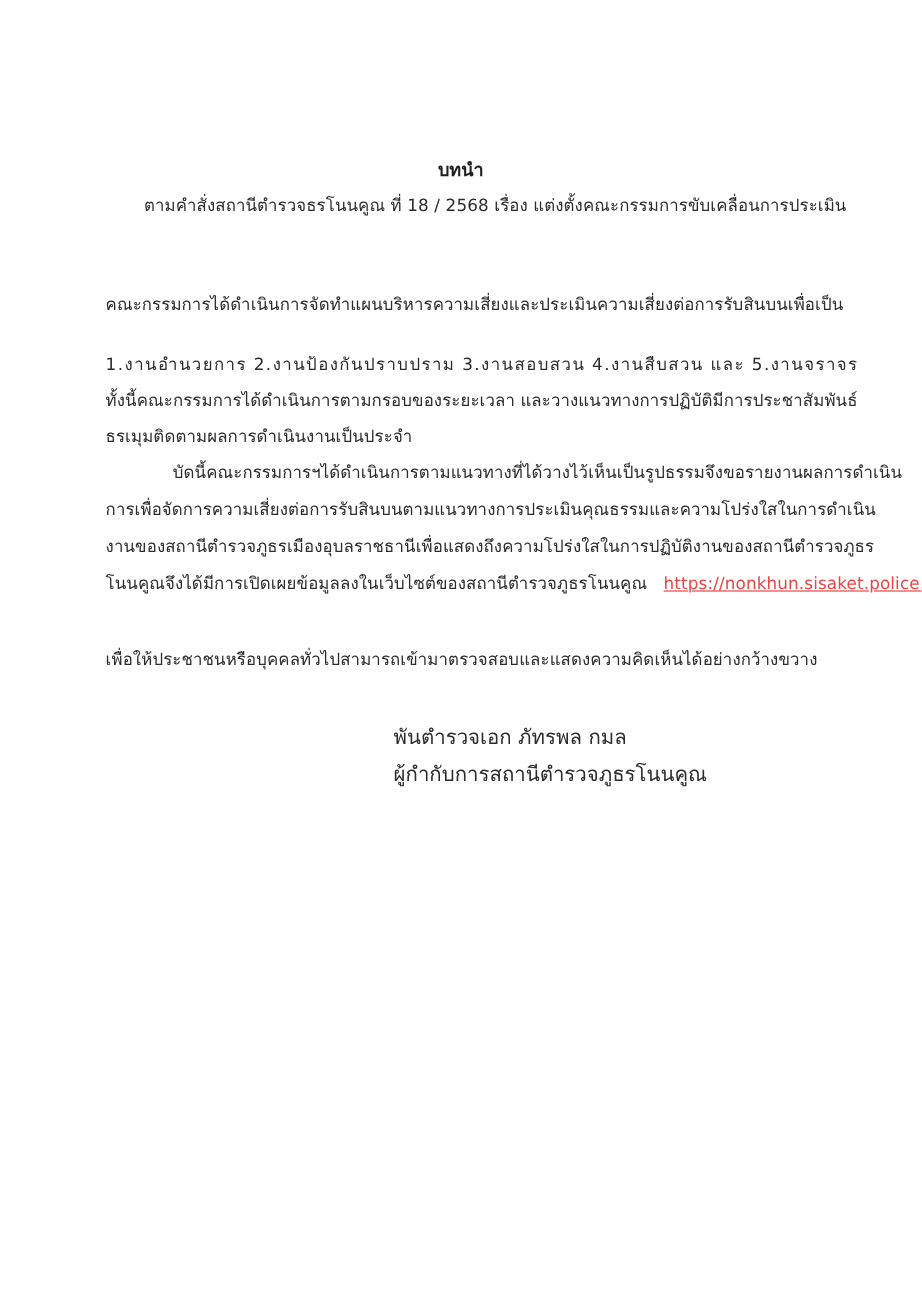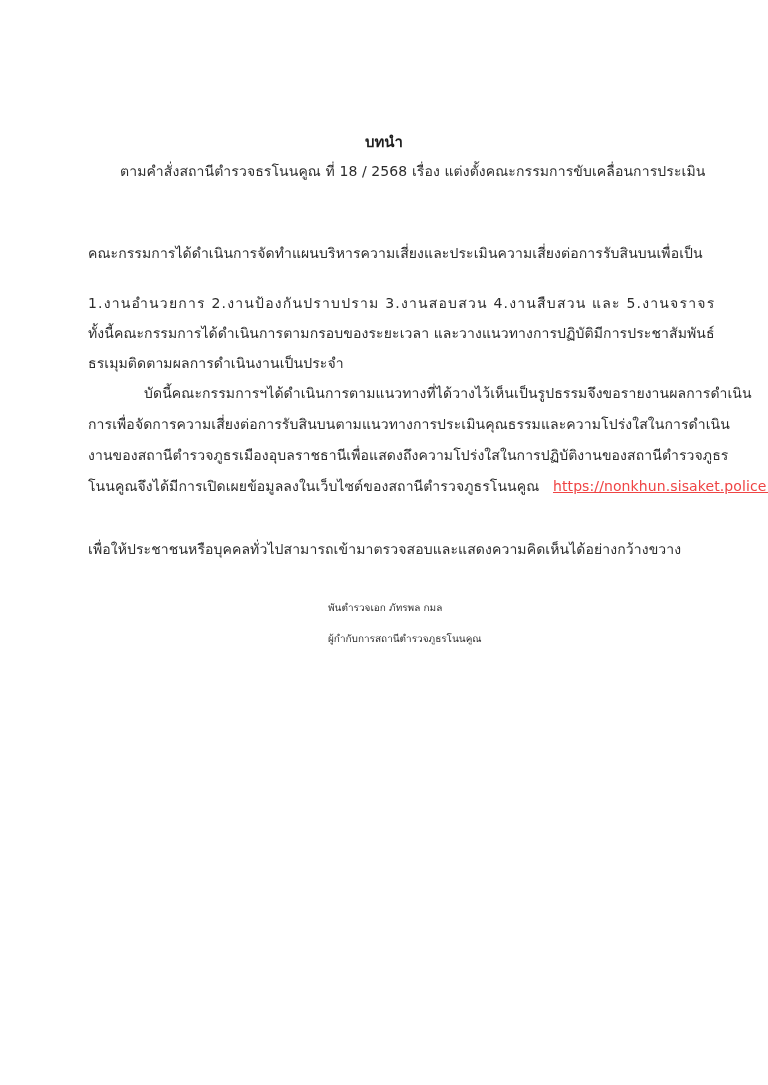--- a/index.html
+++ b/index.html
@@ -7,21 +7,21 @@
            font-family: "DejaVu Sans", "Liberation Sans", sans-serif; color: #2a2a2a; }
     .page { position: absolute; left: 0; top: 0; width: 680px; height: 1085px; background: #fff; }
     .title { position: absolute; top: 130px; left: 0; width: 768px; text-align: center;
              font-weight: bold; font-size: 15px; color: #1e1e1e; }
     .line { position: absolute; left: 88px; font-size: 14px; white-space: nowrap; color: #2c2c2c; letter-spacing: 0.1px; }
     .line.indent1 { left: 120px; }
     .line.indent2 { left: 97px; margin-left: 47px; }
     .line.spaced { letter-spacing: 1.2px; }
     .link { color: #ef4444; text-decoration: underline; }
     .bold { font-weight: bold; color: #1e1e1e; }
-    .sig { position: absolute; left: 328px; font-size: 10px; white-space: nowrap; color: #2c2c2c; }
+    .sig { position: absolute; left: 328px; font-size: 17px; white-space: nowrap; color: #2c2c2c; }
   </style>
 </head>
 <body>
 
 <div class="page">
   <div class="title">บทนำ</div>
 
   <div class="line indent1" style="top:160px">ตามคำสั่งสถานีตำรวจธรโนนคูณ ที่ 18 / 2568 เรื่อง แต่งตั้งคณะกรรมการขับเคลื่อนการประเมิน</div>
   <div class="line" style="top:242px">คณะกรรมการได้ดำเนินการจัดทำแผนบริหารความเสี่ยงและประเมินความเสี่ยงต่อการรับสินบนเพื่อเป็น</div>
   <div class="line spaced" style="top:292px">1.งานอำนวยการ 2.งานป้องกันปราบปราม 3.งานสอบสวน 4.งานสืบสวน และ 5.งานจราจร</div>

